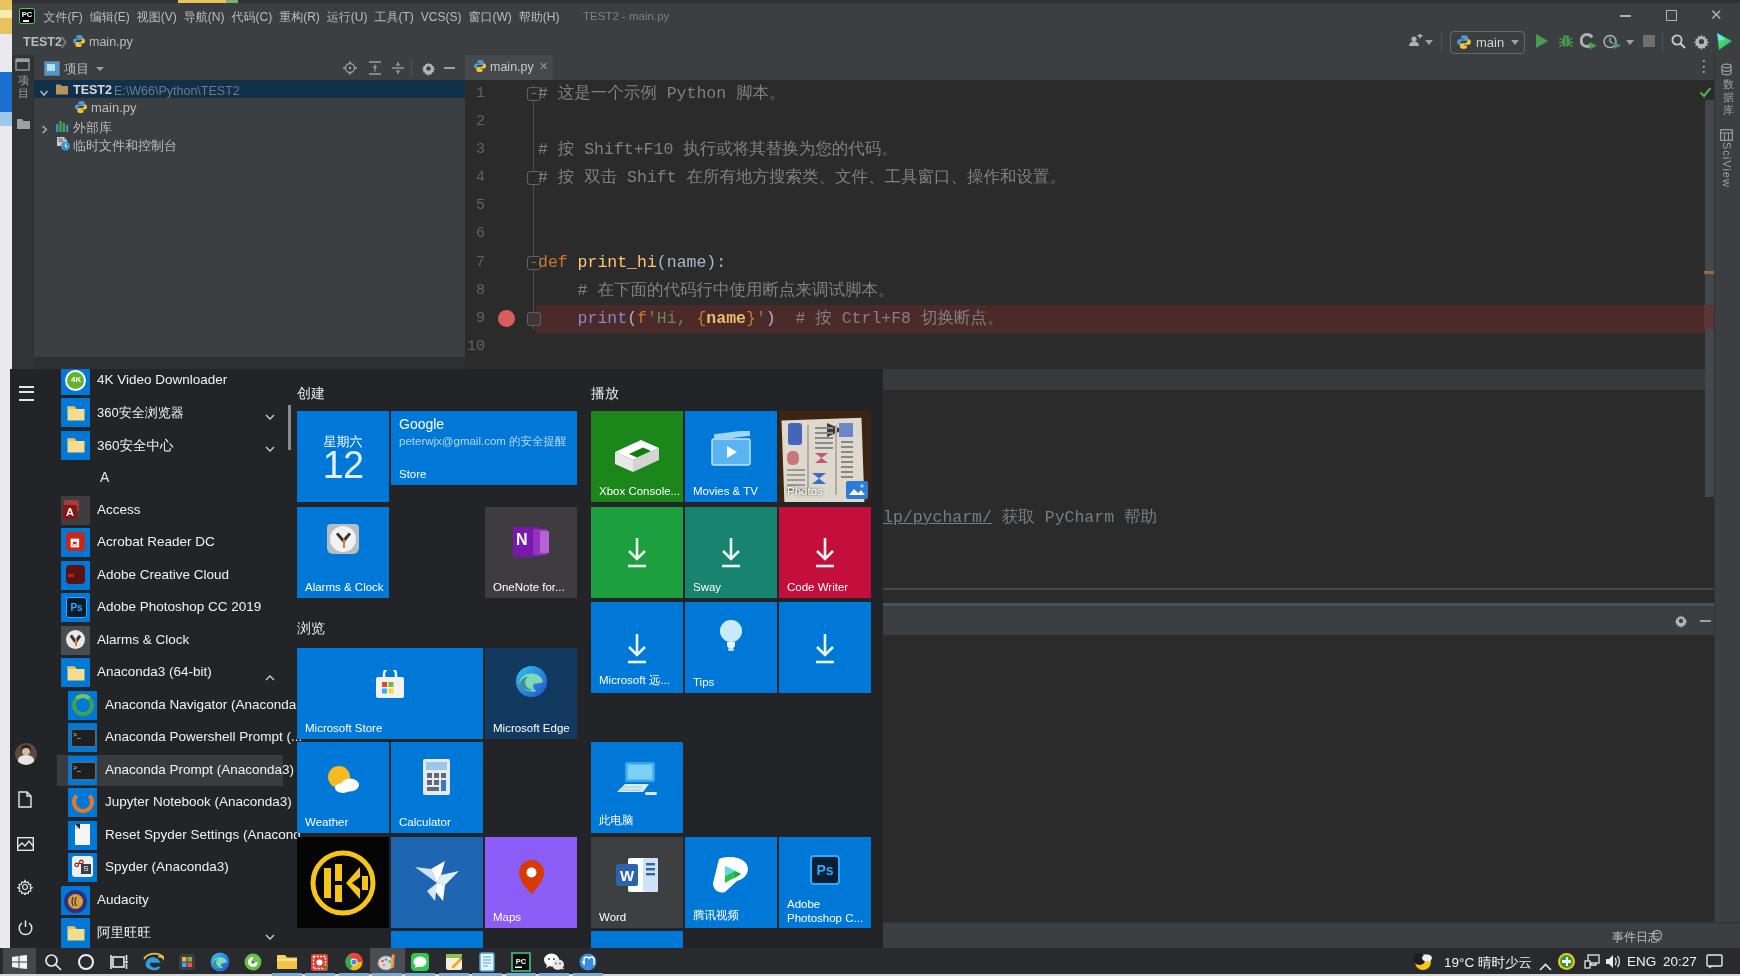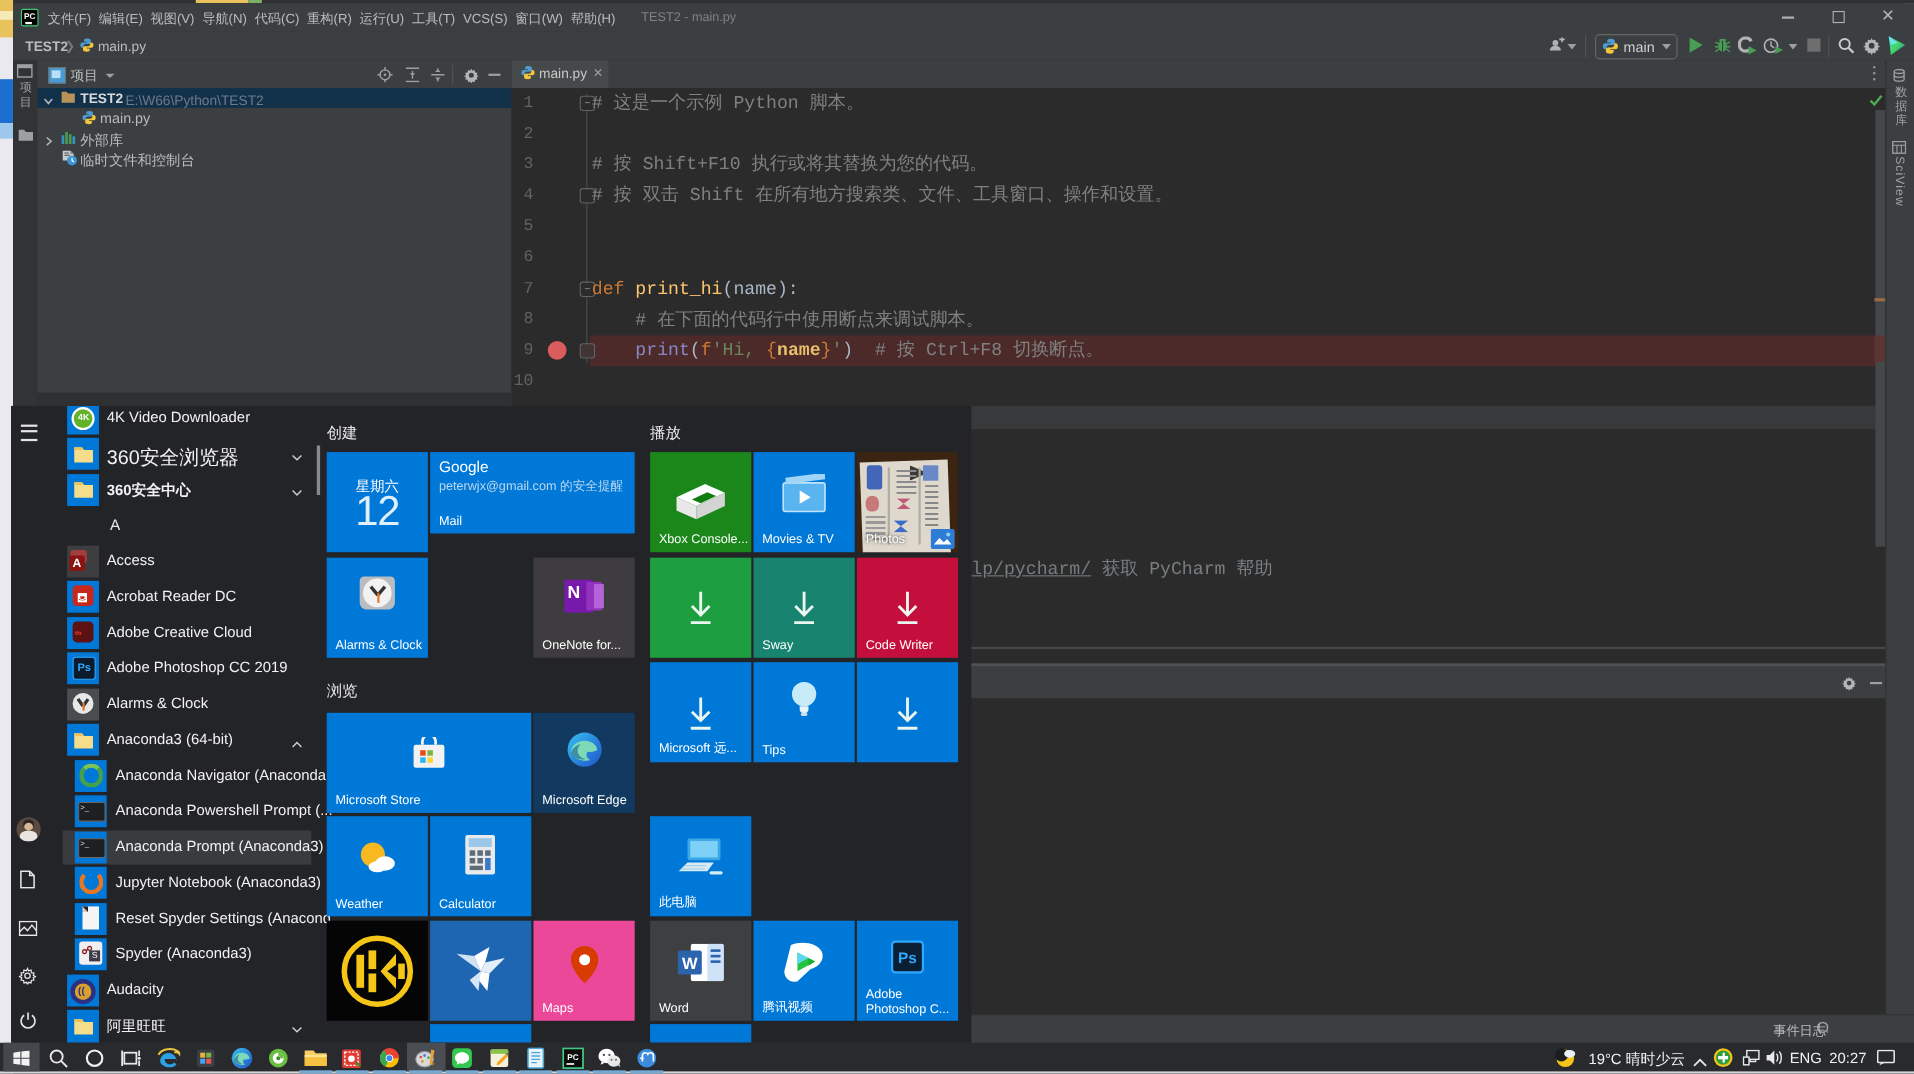--- a/index.html
+++ b/index.html
@@ -301,31 +301,31 @@
       <div style="position:absolute;left:6px;top:6px;width:17px;height:17px;border-radius:50%;background:#63b32a;"></div>
       <div style="position:absolute;left:10px;top:9px;color:#fff;font-size:8px;font-weight:bold;">4K</div>
     </div>
 <div class="a" style="left:87px;top:2.5px;color:#f2f2f2;font-size:13.5px;white-space:nowrap;">4K Video Downloader</div>
 <div class="a" style="left:51px;top:29.0px;width:29px;height:29px;background:#0078d7;">
       <div style="position:absolute;left:50%;top:50%;transform:translate(-50%,-50%);width:19px;height:17px;"><svg width="19" height="17" viewBox="0 0 19 17">
           <path d="M1 2h7l2 2.5h8V16H1z" fill="#f5dd8b"></path>
           <path d="M1 2h7l2 2.5H1z" fill="#e8c25c"></path>
         </svg></div>
     </div>
-<div class="a" style="left:87px;top:35.0px;color:#f2f2f2;font-size:18px;white-space:nowrap;">360安全浏览器</div>
+<div class="a" style="left:87px;top:35.0px;color:#f2f2f2;font-size:13px;white-space:nowrap;">360安全浏览器</div>
 <div class="a" style="left:255px;top:37.5px;width:10px;height:7px;"><svg width="10" height="7" viewBox="0 0 10 7">
         <path d="M1 1l4 4 4-4" fill="none" stroke="#d0d0d0" stroke-width="1.3"></path>
       </svg></div>
 <div class="a" style="left:51px;top:61.5px;width:29px;height:29px;background:#0078d7;">
       <div style="position:absolute;left:50%;top:50%;transform:translate(-50%,-50%);width:19px;height:17px;"><svg width="19" height="17" viewBox="0 0 19 17">
           <path d="M1 2h7l2 2.5h8V16H1z" fill="#f5dd8b"></path>
           <path d="M1 2h7l2 2.5H1z" fill="#e8c25c"></path>
         </svg></div>
     </div>
-<div class="a" style="left:87px;top:67.5px;color:#f2f2f2;font-size:13.5px;white-space:nowrap;font-weight:bold;">360安全中心</div>
+<div class="a" style="left:87px;top:67.5px;color:#f2f2f2;font-size:13.5px;white-space:nowrap;">360安全中心</div>
 <div class="a" style="left:255px;top:70px;width:10px;height:7px;"><svg width="10" height="7" viewBox="0 0 10 7">
         <path d="M1 1l4 4 4-4" fill="none" stroke="#d0d0d0" stroke-width="1.3"></path>
       </svg></div>
 <div class="a" style="left:90px;top:99.5px;color:#e6e6e6;font-size:14px;">A</div>
 <div class="a" style="left:51px;top:126.5px;width:29px;height:29px;">
       <div style="position:absolute;left:0;top:0;width:29px;height:29px;background:#3e3e40;"></div>
       <div style="position:absolute;left:3px;top:4px;width:15px;height:12px;background:#a33e3e;border-radius:3px;"></div>
       <div style="position:absolute;left:2px;top:9px;width:14px;height:14px;background:#8c1313;border-radius:2px;color:#fff;font-size:11px;font-weight:bold;text-align:center;line-height:14px;">A</div>
     </div>
 <div class="a" style="left:87px;top:132.5px;color:#f2f2f2;font-size:13.5px;white-space:nowrap;">Access</div>
@@ -410,21 +410,21 @@
 <div class="a" style="left:287px;top:16px;color:#e8e8e8;font-size:14px;">创建</div>
 <div class="a" style="left:581px;top:16px;color:#e8e8e8;font-size:14px;">播放</div>
 <div class="a" style="left:287px;top:251px;color:#e8e8e8;font-size:14px;">浏览</div>
 <div class="tile" style="left:287px;top:42px;width:92px;height:91px;background:#0078d7;">
       <div style="position:absolute;left:0;top:22px;width:92px;text-align:center;color:#fff;font-size:13px;">星期六</div>
       <div style="position:absolute;left:0;top:33px;width:92px;text-align:center;color:#dff0fc;font-size:38px;font-weight:300;letter-spacing:-1px;font-family:'Liberation Sans';">12</div>
     </div>
 <div class="tile" style="left:381px;top:42px;width:186px;height:74px;background:#0078d7;">
       <div style="position:absolute;left:8px;top:5px;color:#fff;font-size:14px;">Google</div>
       <div style="position:absolute;left:8px;top:23px;color:#b8d7f0;font-size:11.5px;white-space:nowrap;">peterwjx@gmail.com 的安全提醒</div>
-      <div class="tl" style="color:#fff;">Mail</div>
+      <div class="tl" style="color:#fff;">Store</div>
     </div>
 <div class="tile" style="left:287px;top:137.5px;width:92px;height:91px;background:#0078d7;">
       <div style="position:absolute;left:30px;top:17px;width:32px;height:30px;background:#b9bcc0;border-radius:4px 4px 6px 6px;"></div>
       <div style="position:absolute;left:33px;top:19px;width:26px;height:26px;border-radius:50%;background:#f2f2f2;"></div>
       <div style="position:absolute;left:45px;top:24px;width:3px;height:10px;background:#333;transform-origin:50% 100%;transform:rotate(40deg);"></div>
       <div style="position:absolute;left:45px;top:24px;width:3px;height:10px;background:#333;transform-origin:50% 100%;transform:rotate(-40deg);"></div>
       <div style="position:absolute;left:45.5px;top:32px;width:2px;height:9px;background:#e2762c;"></div>
       <div class="tl" style="color:#fff;">Alarms &amp; Clock</div>
     </div>
 <div class="tile" style="left:475px;top:137.5px;width:92px;height:91px;background:#3e3c3e;">
@@ -493,21 +493,21 @@
     </div>
 <div class="tile" style="left:381px;top:467.5px;width:92px;height:91px;background:#1f66b2;">
       <div style="position:absolute;left:18px;top:20px;width:56px;height:52px;"><svg width="56" height="52" viewBox="0 0 56 52">
           <path d="M28 26L6 10l16 2z" fill="#cfe3f5"></path>
           <path d="M28 26L22 12l14-8-4 14z" fill="#fff"></path>
           <path d="M28 26l4-8 18-4-14 14z" fill="#e4eef8"></path>
           <path d="M28 26l8 2-2 16-8-10z" fill="#fff"></path>
           <path d="M28 26l-10 8 8 10z" fill="#d7e7f6"></path>
         </svg></div>
     </div>
-<div class="tile" style="left:475px;top:467.5px;width:92px;height:91px;background:#ec4899;">
+<div class="tile" style="left:475px;top:467.5px;width:92px;height:91px;background:#8b5cf6;">
       <div style="position:absolute;left:34px;top:23px;width:25px;height:34px;"><svg width="25" height="34" viewBox="0 0 25 34">
           <path d="M12.5 0C5.6 0 0 5.6 0 12.5 0 22 12.5 34 12.5 34S25 22 25 12.5C25 5.6 19.4 0 12.5 0z" fill="#d83b01"></path>
           <circle cx="12.5" cy="12.5" r="5" fill="#fff"></circle>
         </svg></div>
       <div class="tl" style="color:#fff;">Maps</div>
     </div>
 <div class="tile" style="left:381px;top:562px;width:92px;height:17px;background:#0078d7;"></div>
 <div class="tile" style="left:581px;top:42px;width:92px;height:91px;background:#1b871b;">
       <div style="position:absolute;left:16px;top:27px;width:60px;height:36px;"><svg width="60" height="36" viewBox="0 0 60 36">
           <path d="M8 14L34 2l18 8-26 12z" fill="#fff"></path>

